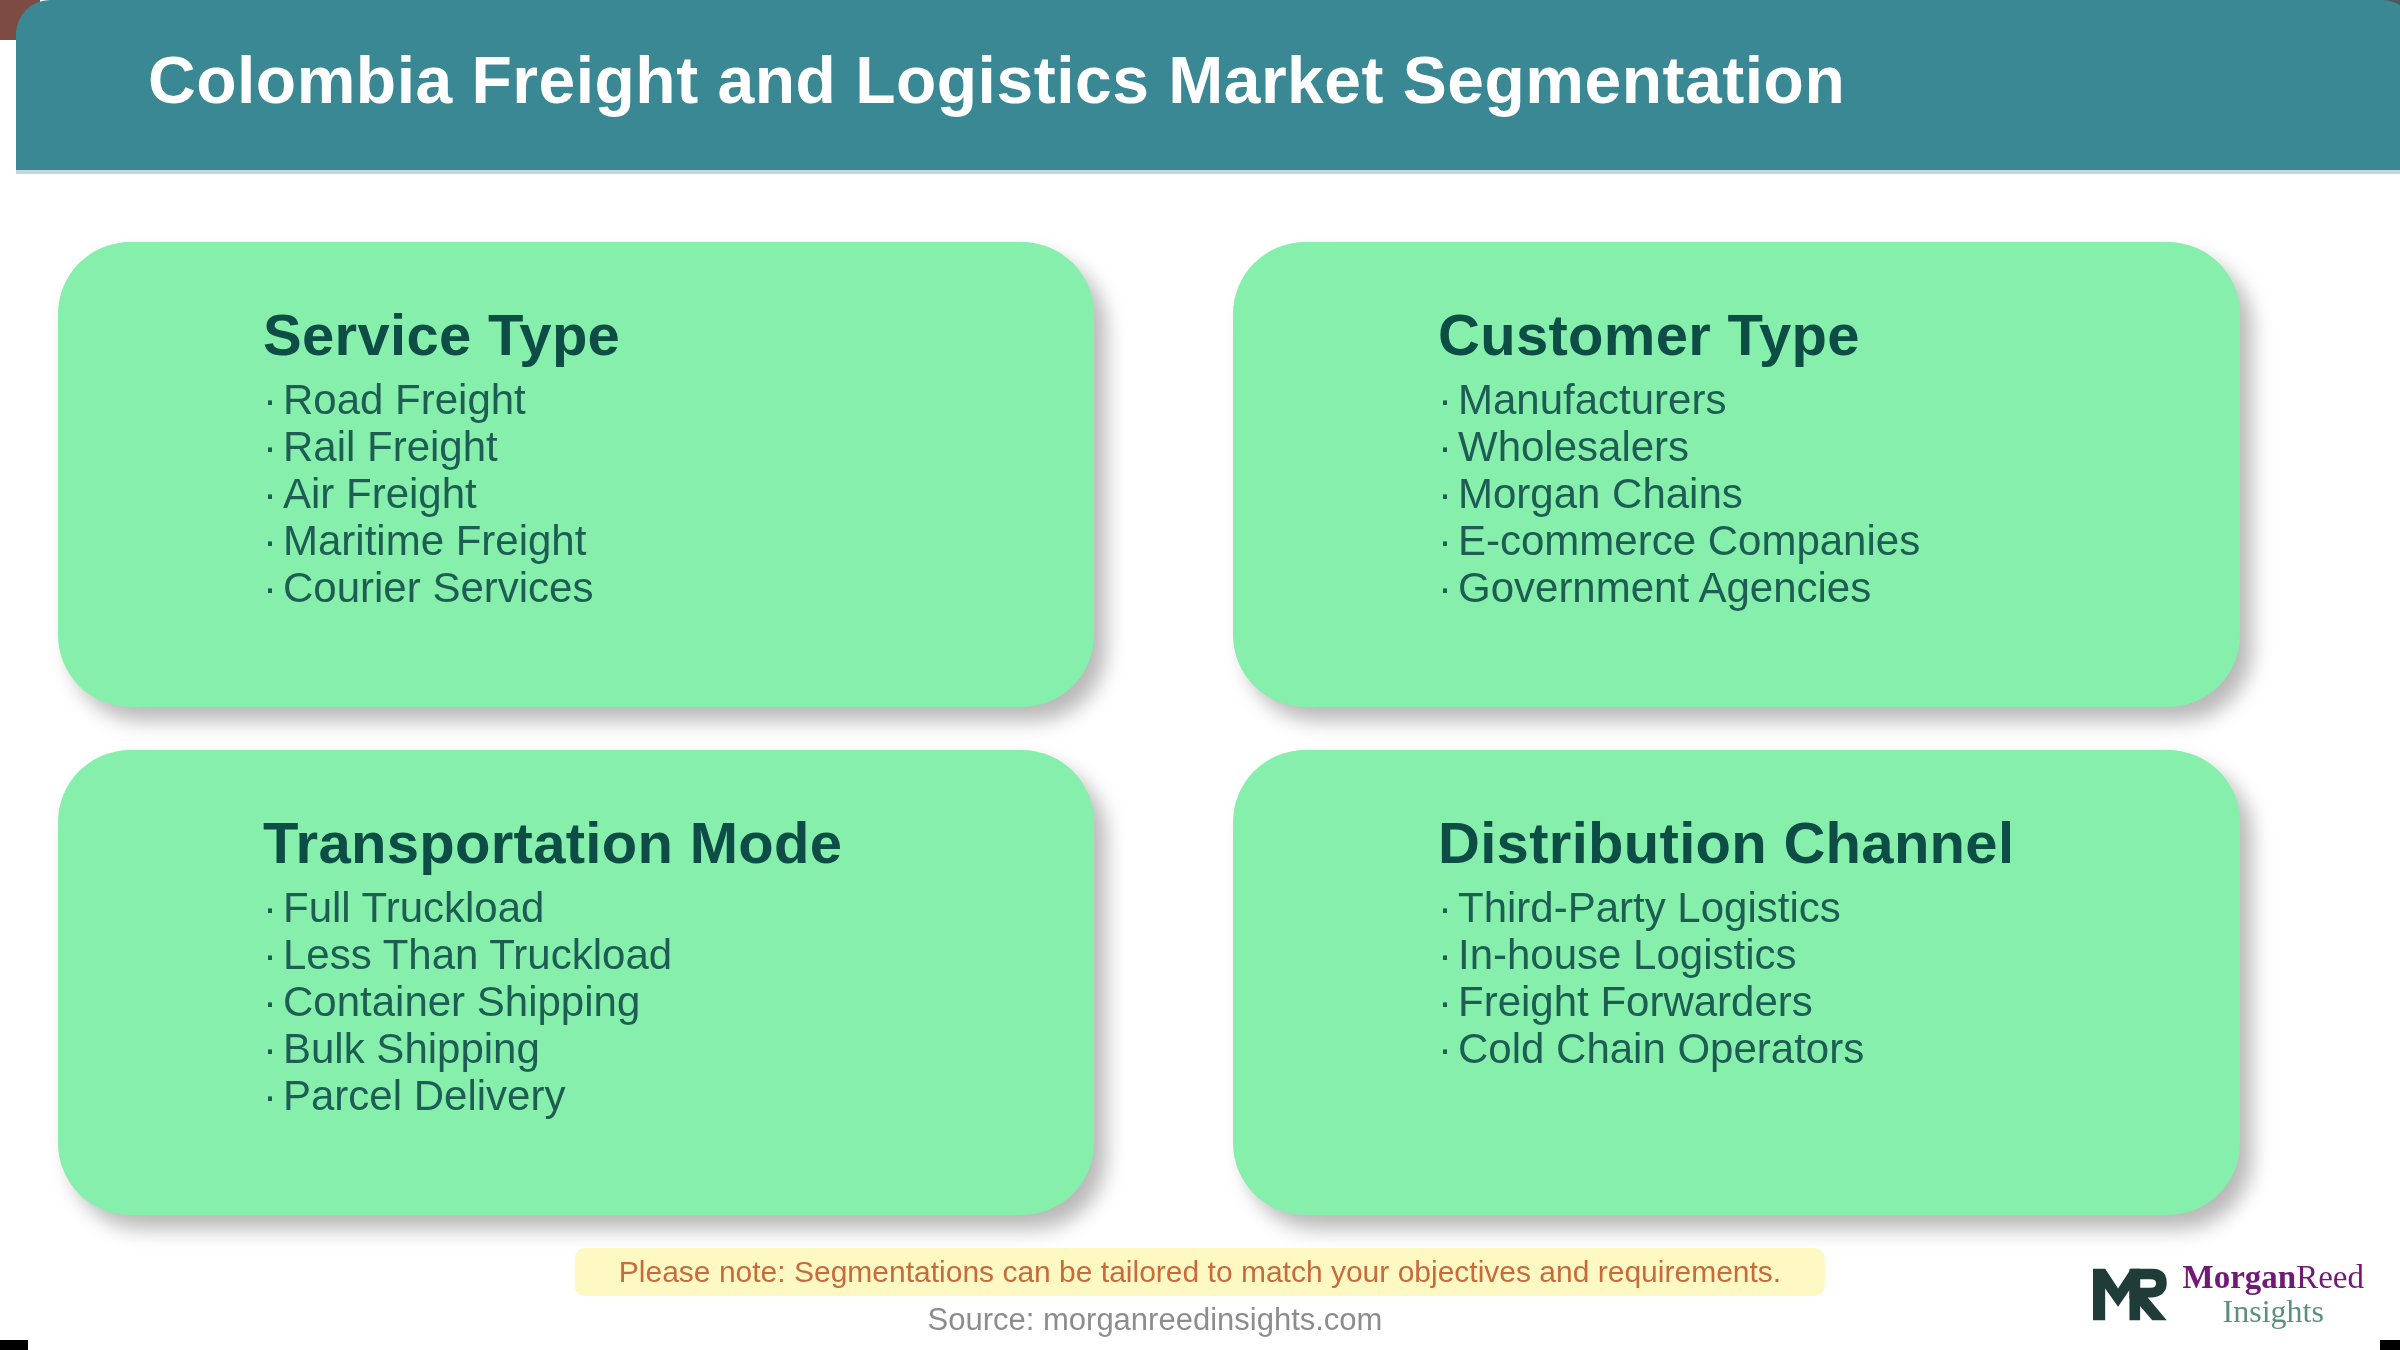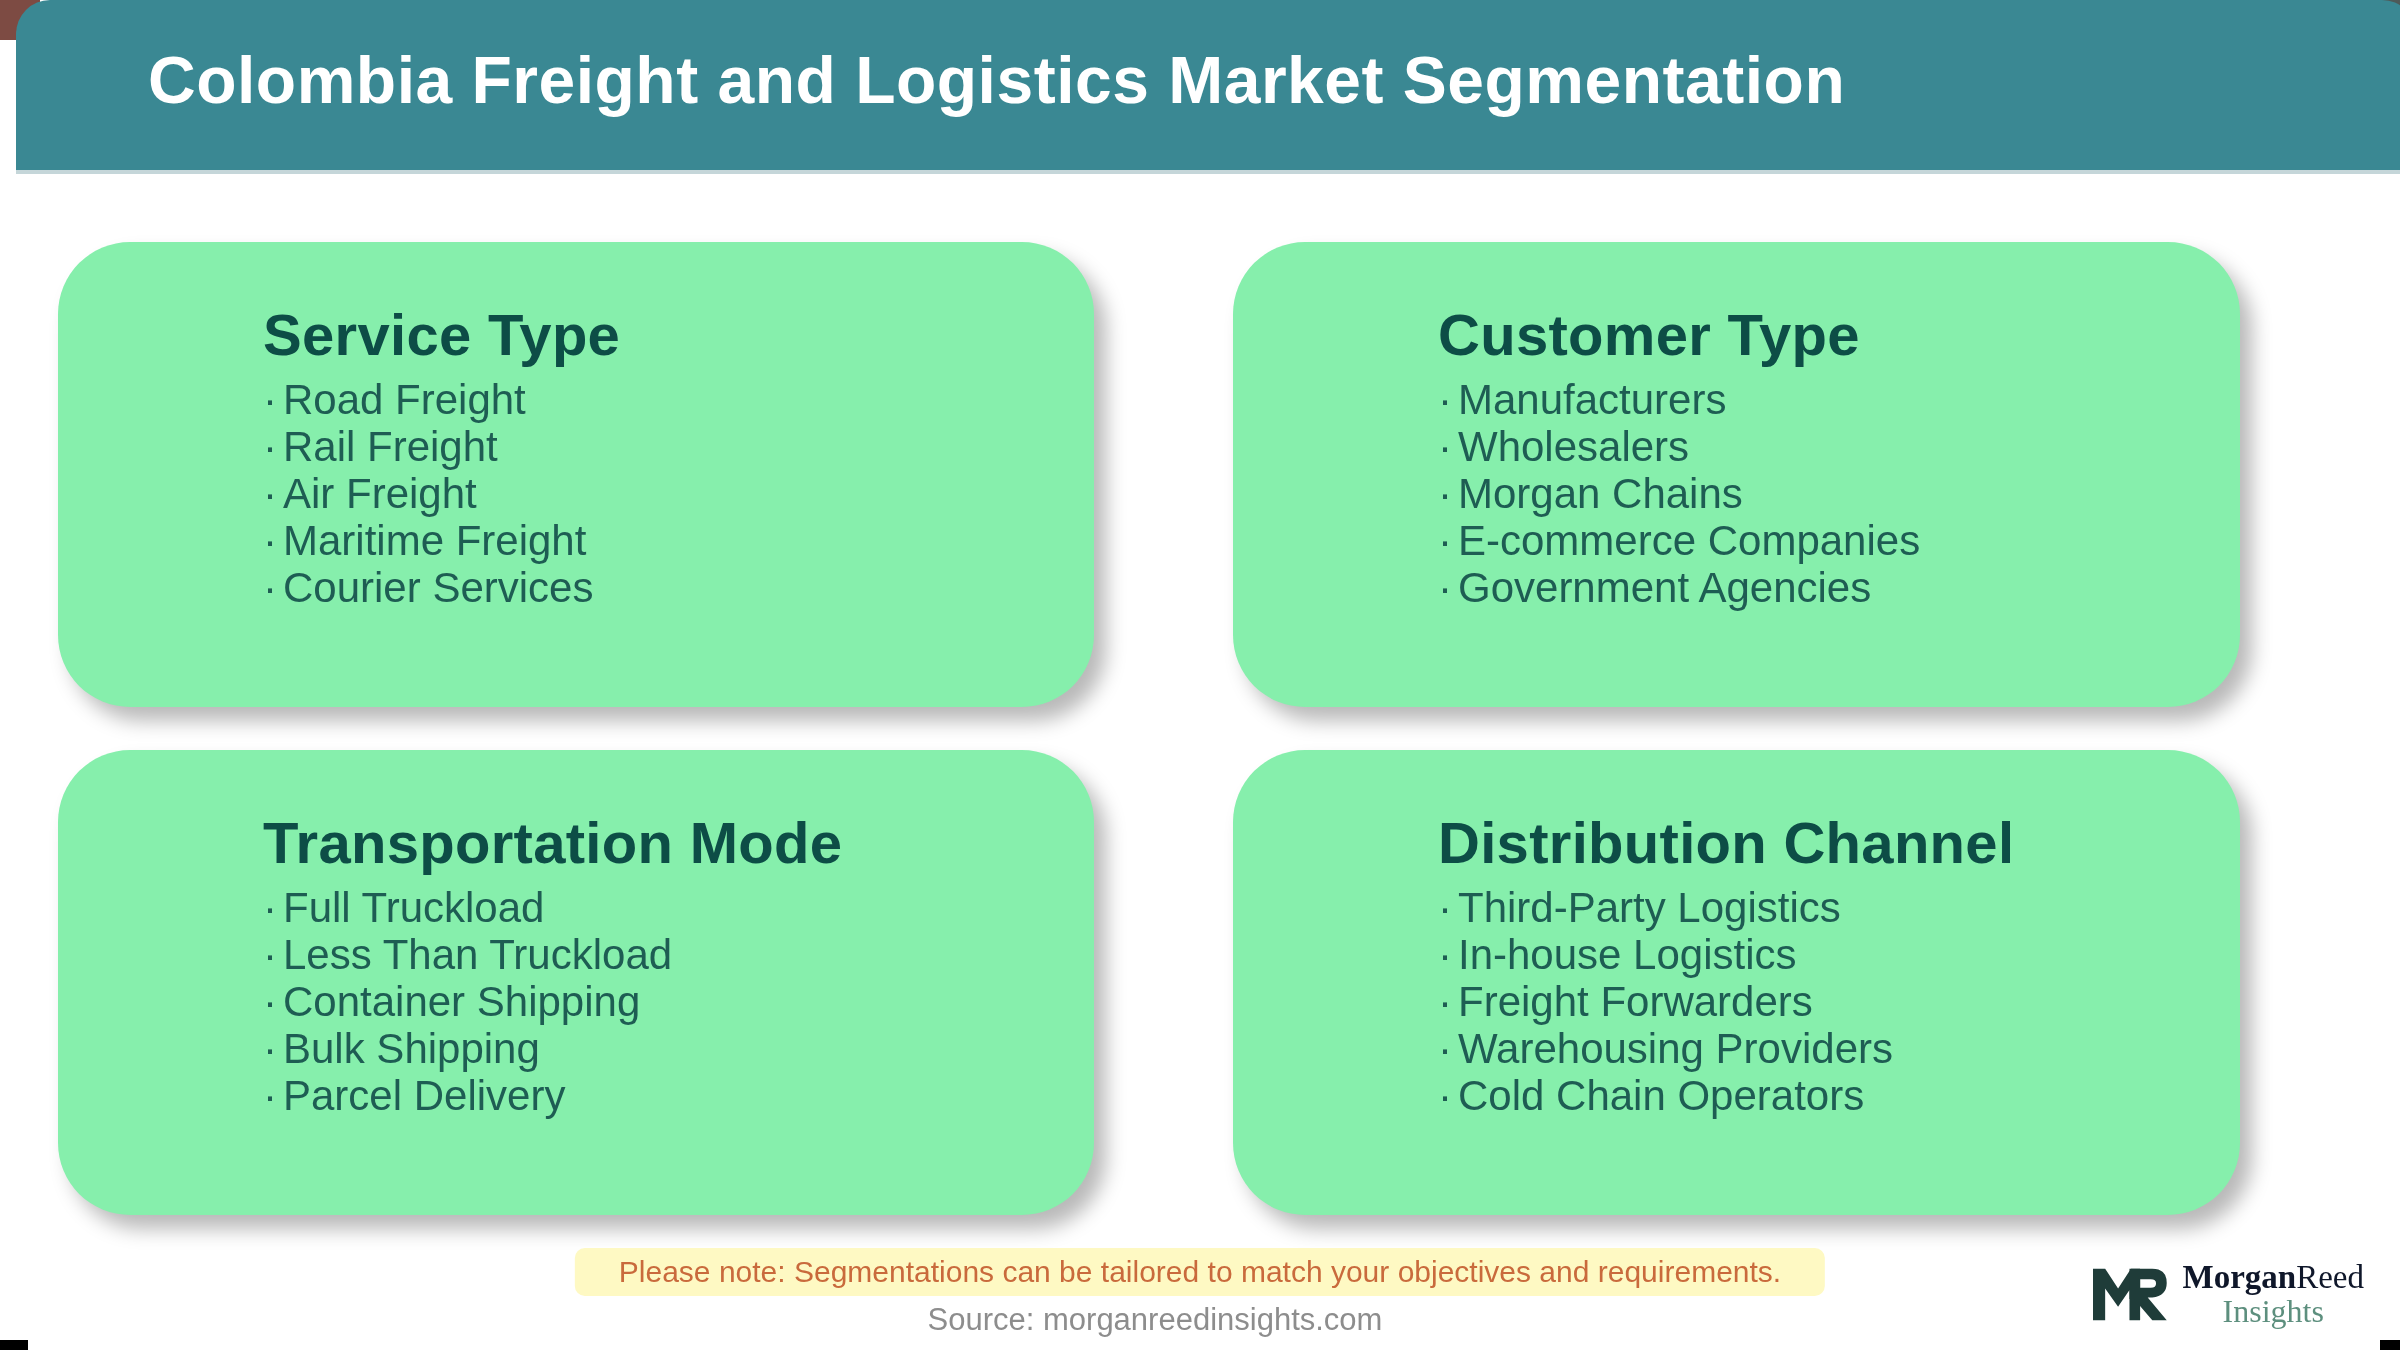--- a/index.html
+++ b/index.html
@@ -111,21 +111,21 @@
     position: absolute;
     top: 1260px;
     right: 36px;
     display: flex;
     align-items: center;
     gap: 14px;
     z-index: 2;
   }
   .logo-mark { width: 76px; height: 55px; }
   .logo-text { display: flex; flex-direction: column; line-height: 1.05; }
-  .logo-line1 { font-family: "Liberation Serif", serif; font-size: 33px; color: #0f172a; }
+  .logo-line1 { font-family: "Liberation Serif", serif; font-size: 33px; color: #701a75; }
   .logo-line1 .bold { font-weight: bold; }
   .logo-line2 { font-family: "Liberation Serif", serif; font-size: 32px; color: #5d8f7e; text-align: center; }
 
   
   .mark-bl { position: absolute; left: 0; top: 1340px; width: 28px; height: 10px; background: #000000; z-index: 3; }
   .mark-br { position: absolute; right: 0; top: 1340px; width: 20px; height: 10px; background: #000000; z-index: 3; }
 </style>
 </head>
 <body>
 
@@ -172,21 +172,20 @@
         <li><span class="bullet">·</span><span>Parcel Delivery</span></li>
       </ul>
     </section>
 
     <section class="card">
       <h2>Distribution Channel</h2>
       <ul>
         <li><span class="bullet">·</span><span>Third-Party Logistics</span></li>
         <li><span class="bullet">·</span><span>In-house Logistics</span></li>
         <li><span class="bullet">·</span><span>Freight Forwarders</span></li>
-        <li><span class="bullet">·</span><span>Warehousing Providers</span></li>
         <li><span class="bullet">·</span><span>Cold Chain Operators</span></li>
       </ul>
     </section>
 
   </main>
 
   <div class="note">
     <span>Please note: Segmentations can be tailored to match your objectives and requirements.</span>
   </div>
 

